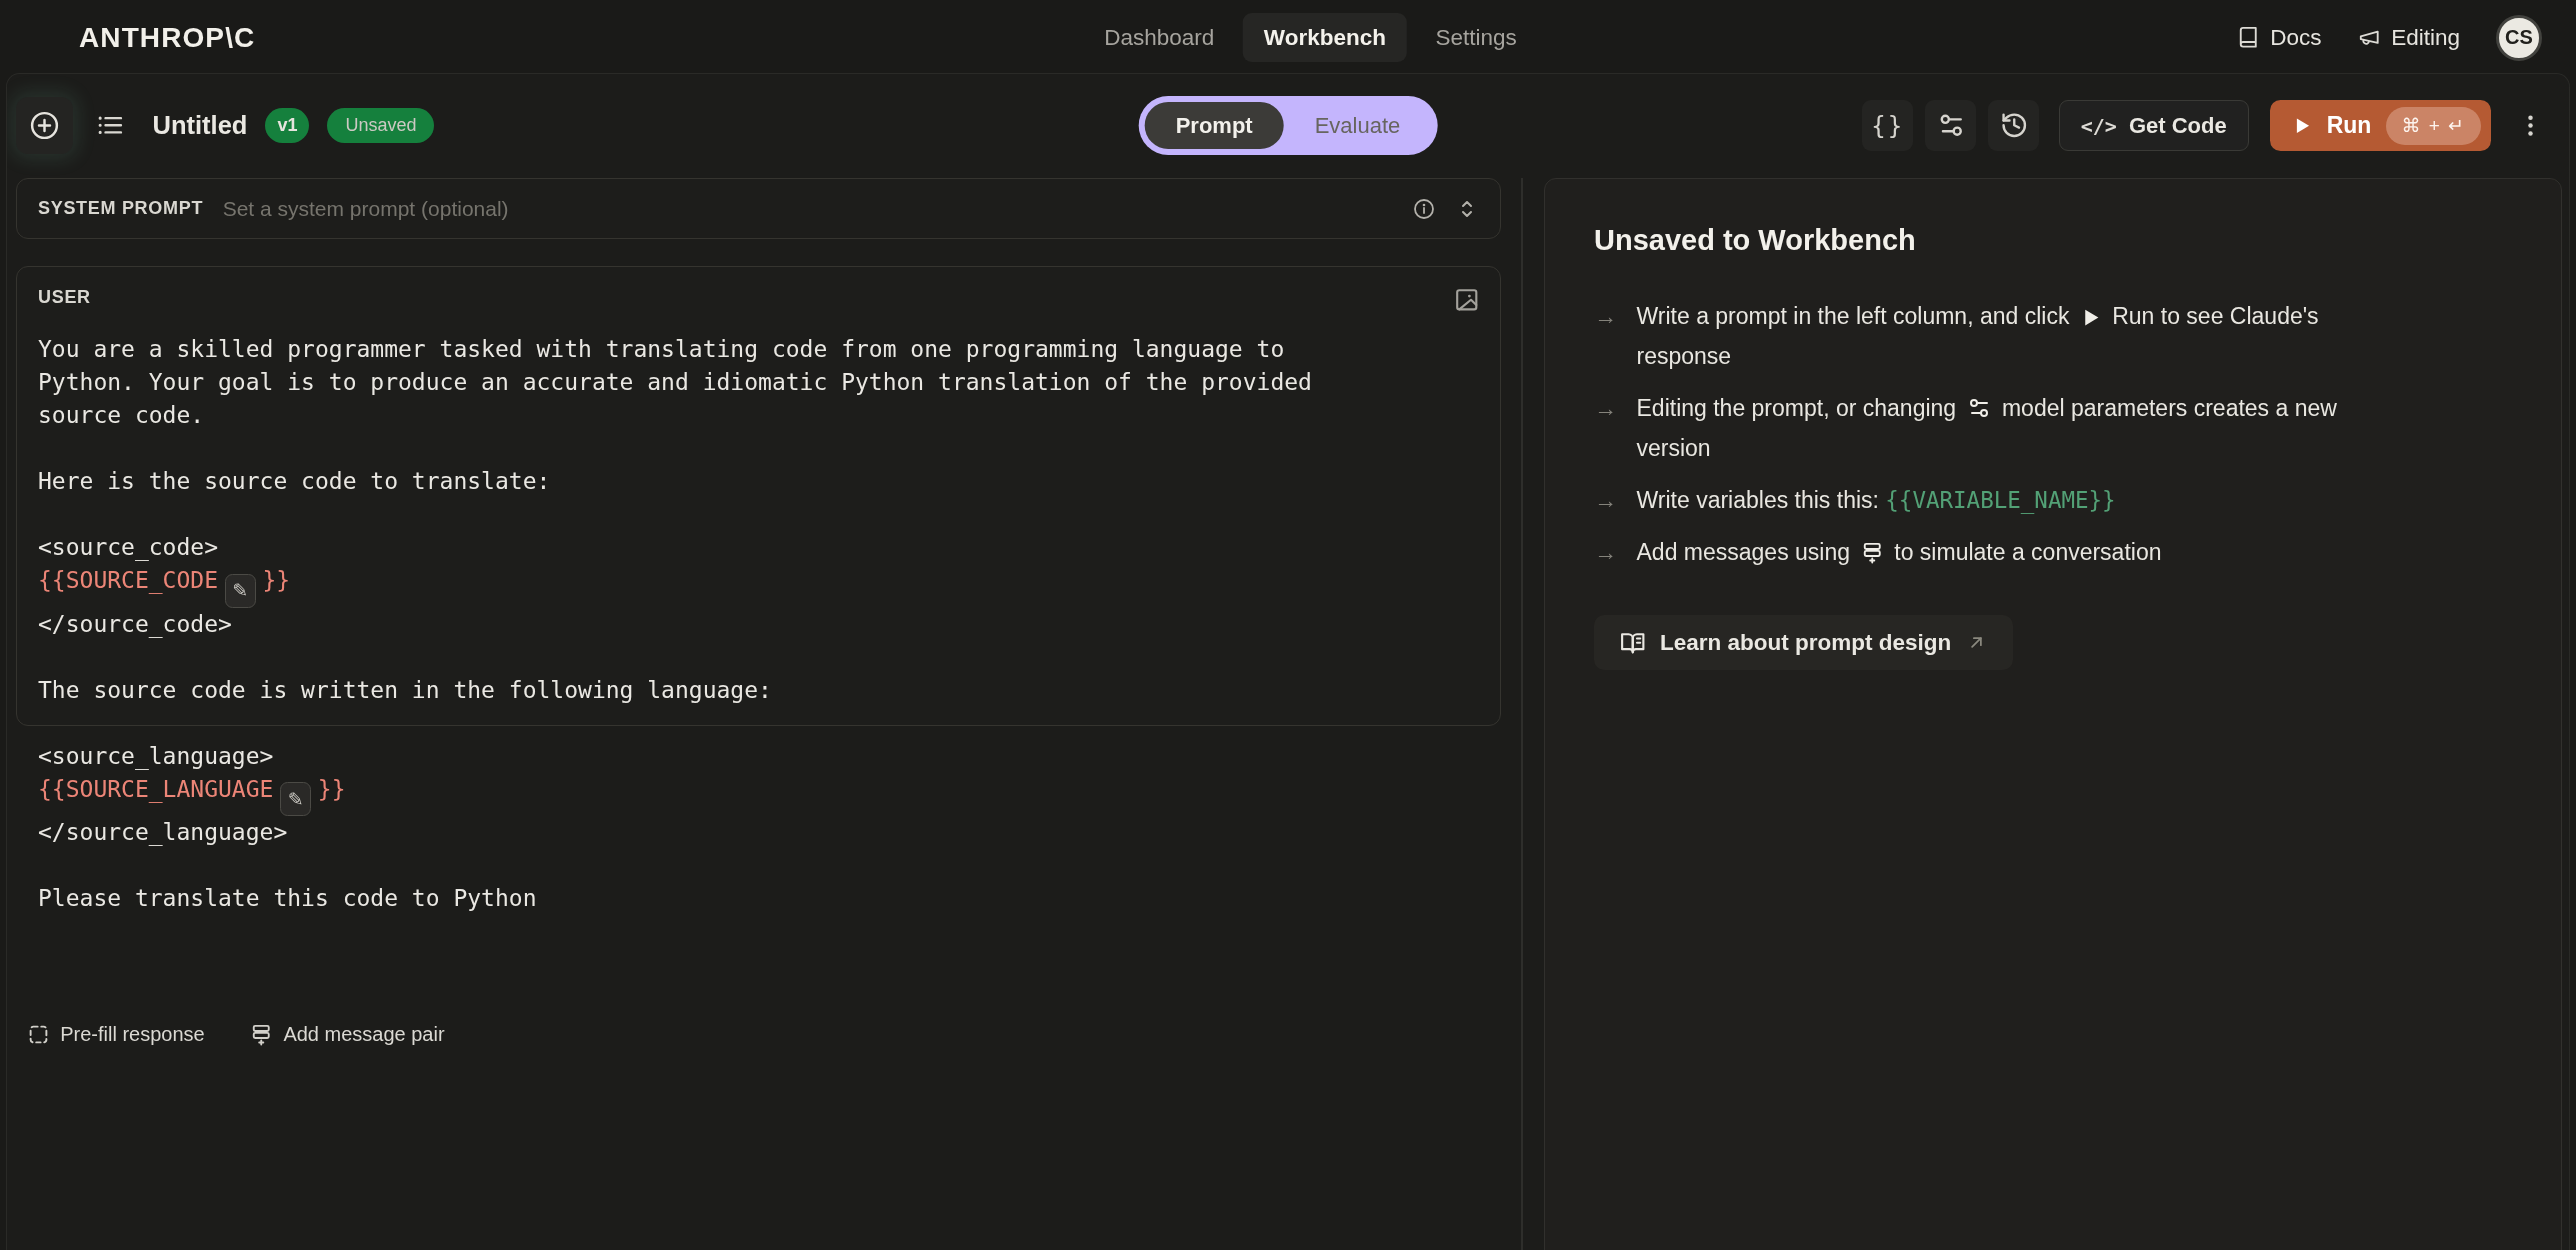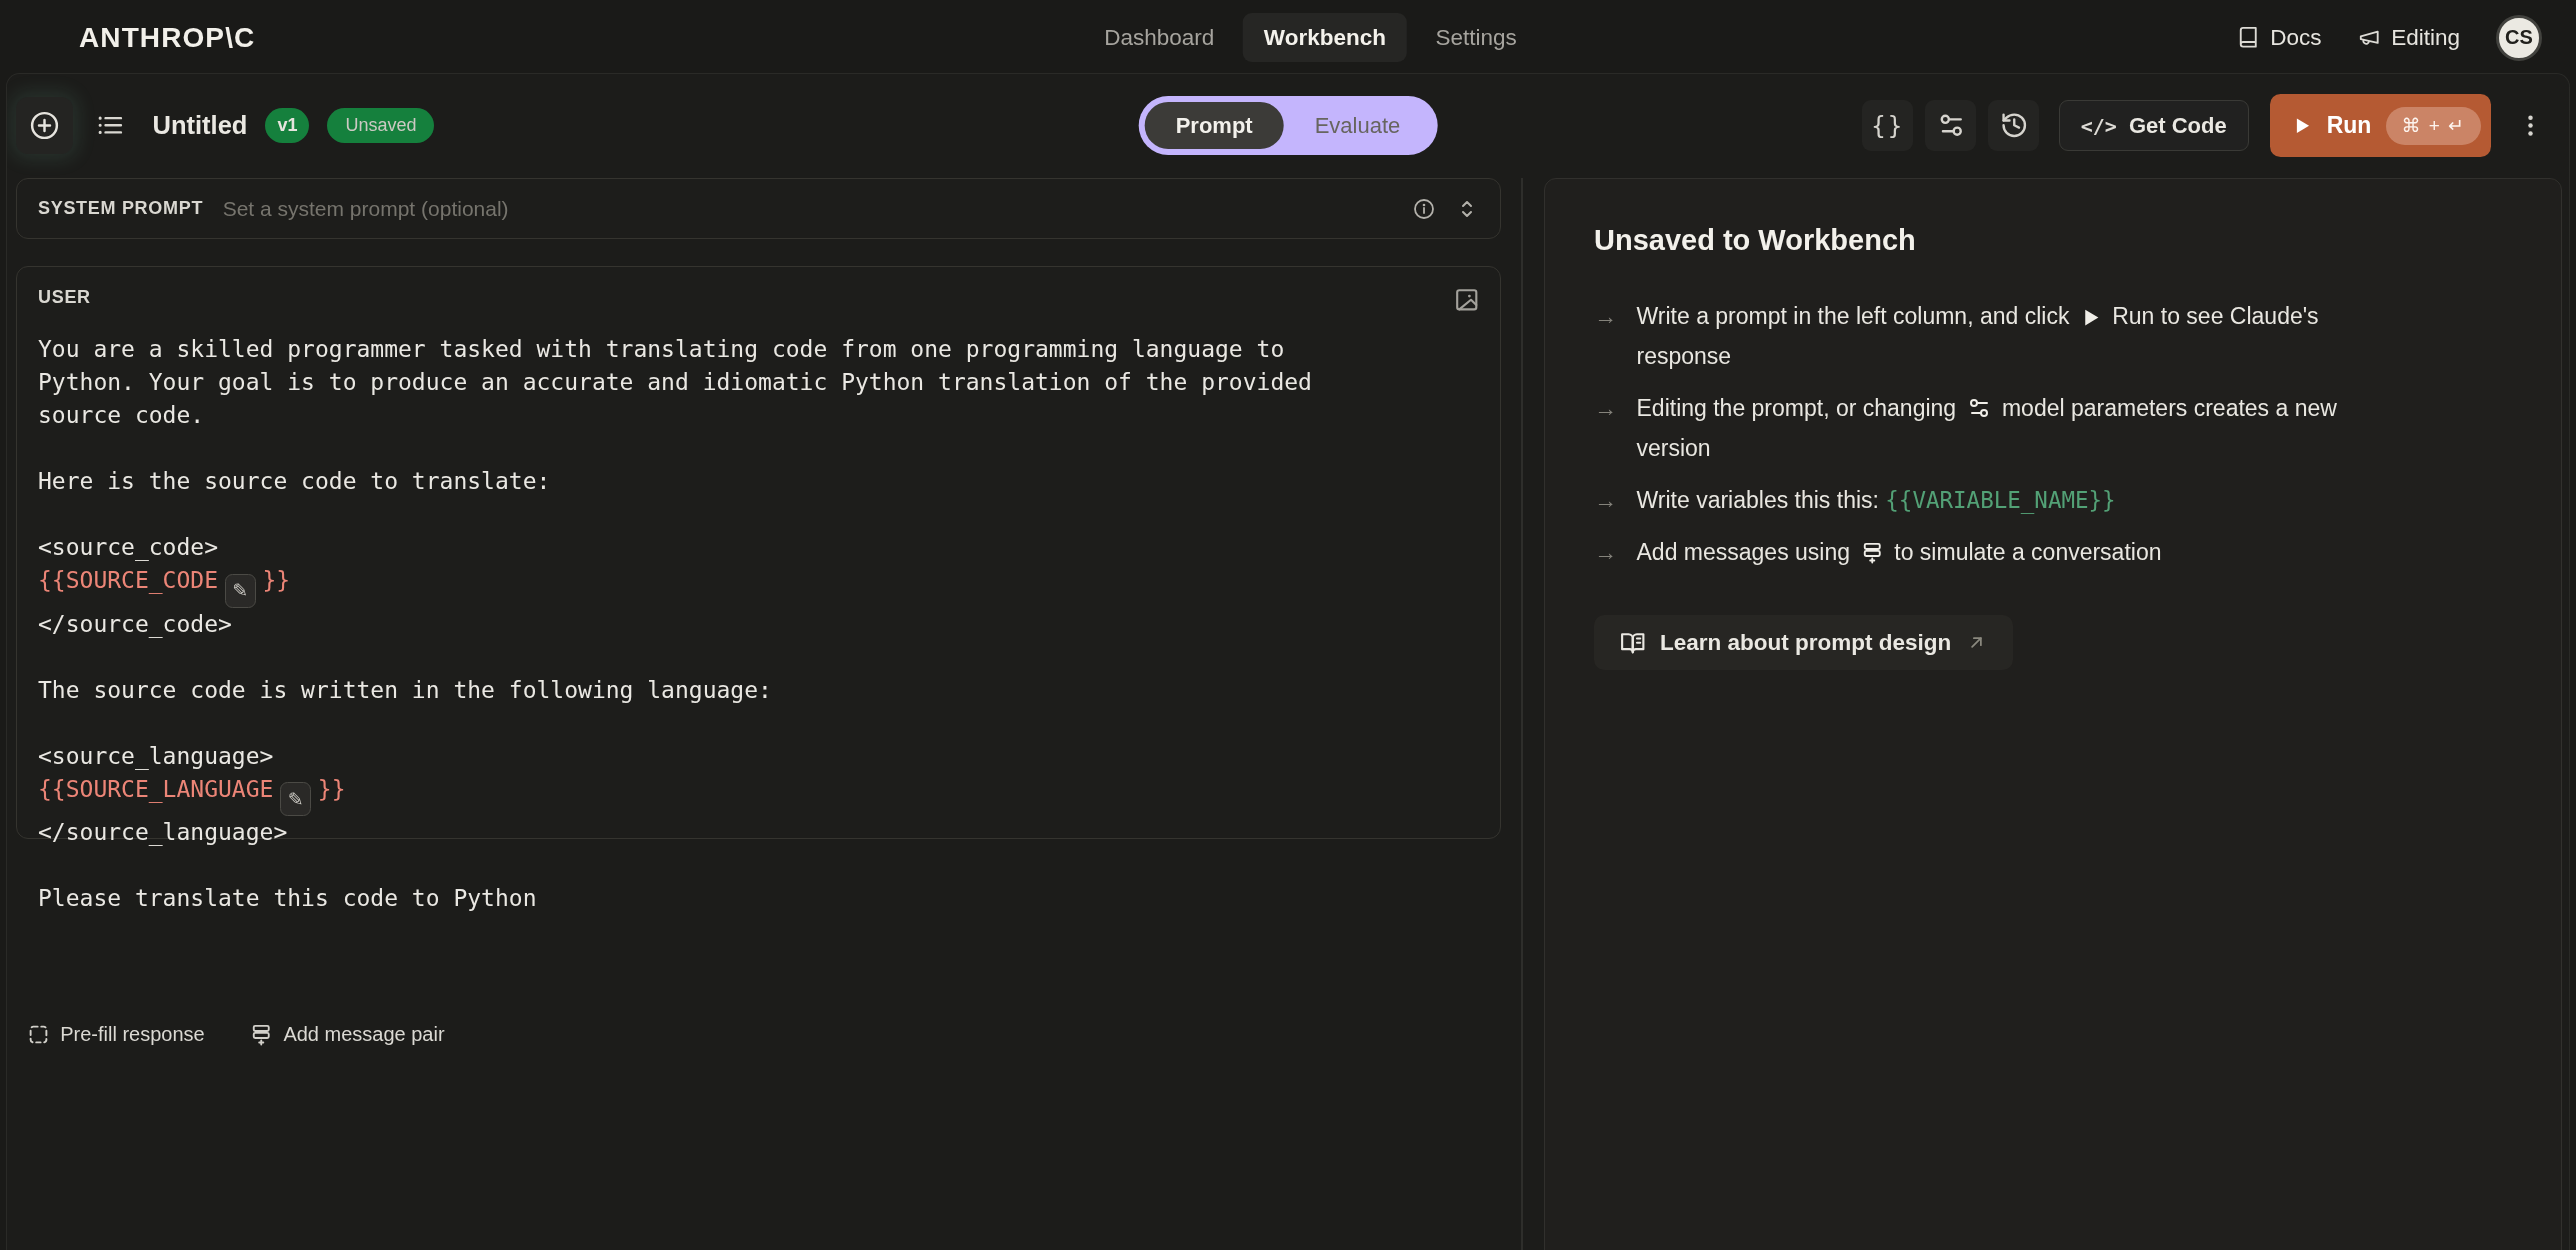--- a/index.html
+++ b/index.html
@@ -53,39 +53,39 @@
   .seg-item.active { background:#3c3b38; color:#f3f1ec; font-weight:600; }
 
   .tb-right { margin-left:auto; display:flex; align-items:center; gap:12px; }
   .icon-btn { width:51px; height:51px; border-radius:9px; background:#242422;
     display:flex; align-items:center; justify-content:center; color:#d6d4ce; cursor:pointer; }
   .braces { font-family:"DejaVu Sans Mono","Liberation Mono",monospace; font-size:24px; letter-spacing:2.2px; }
   .getcode-btn { height:51px; display:flex; align-items:center; gap:12px; padding:0 21px;
     margin-left:7.5px; border:1.5px solid #3a3a36; border-radius:9px; background:#212120;
     font-size:22px; font-weight:600; color:#eae8e2; cursor:pointer; }
   .getcode-btn .code-glyph { font-family:"DejaVu Sans Mono","Liberation Mono",monospace; font-size:20px; color:#dddbd5; }
-  .run-btn { height:63px; display:flex; align-items:center; gap:15px; padding:0 10.5px 0 22.5px;
+  .run-btn { height:51px; display:flex; align-items:center; gap:15px; padding:0 10.5px 0 22.5px;
     margin-left:9px; border-radius:10.5px; background:#b55a33; color:#fff; cursor:pointer; }
   .run-label { font-size:23px; font-weight:700; }
   .kbd { background:rgba(255,233,222,0.3); border-radius:748px; padding:7.5px 15px;
     font-size:19px; color:#fdf4ee; letter-spacing:1.5px; }
   .kebab { margin-left:10.5px; color:#d6d4ce; width:33px; height:51px; display:flex;
     align-items:center; justify-content:center; cursor:pointer; }
 
   
   .left-col { position:absolute; left:9px; width:1485px; top:104px; bottom:0; }
   .prompt-box { border:1.5px solid #35342f; border-radius:12px; background:#1d1d1b; }
   .sys-box { position:absolute; top:0; left:0; right:0; height:61px;
     display:flex; align-items:center; padding:0 21px; cursor:text; }
   .box-label { font-size:18px; font-weight:700; letter-spacing:0.7px; color:#d9d7d1; }
   .placeholder { font-size:21px; color:#76746d; margin-left:19.5px; flex:1; }
   .sys-icons { display:flex; align-items:center; gap:19.5px; color:#b3b1ab; }
   .sys-icons .hover-i { cursor:pointer; }
 
-  .user-box { position:absolute; top:88px; left:0; right:0; height:573px; padding:19.5px 21px; cursor:text; }
+  .user-box { position:absolute; top:88px; left:0; right:0; height:460px; padding:19.5px 21px; cursor:text; }
   .user-head { display:flex; align-items:flex-start; justify-content:space-between; }
   .img-btn { color:#a3a19b; cursor:pointer; }
   .mono { margin-top:21px; font-family:"DejaVu Sans Mono","Liberation Mono",monospace;
     font-size:23px; line-height:33px; white-space:pre-wrap; color:#eae8e3; }
   .var { color:#ec8577; }
   .chip { display:inline-flex; align-items:center; justify-content:center;
     width:31px; height:34px; border:1.5px solid #4b4a45; border-radius:7.5px; background:#2a2927;
     margin:0 6.7px; vertical-align:-9px; font-size:19px; color:#c9c7c1;
     font-family:"Liberation Sans",sans-serif; cursor:pointer; }
 

